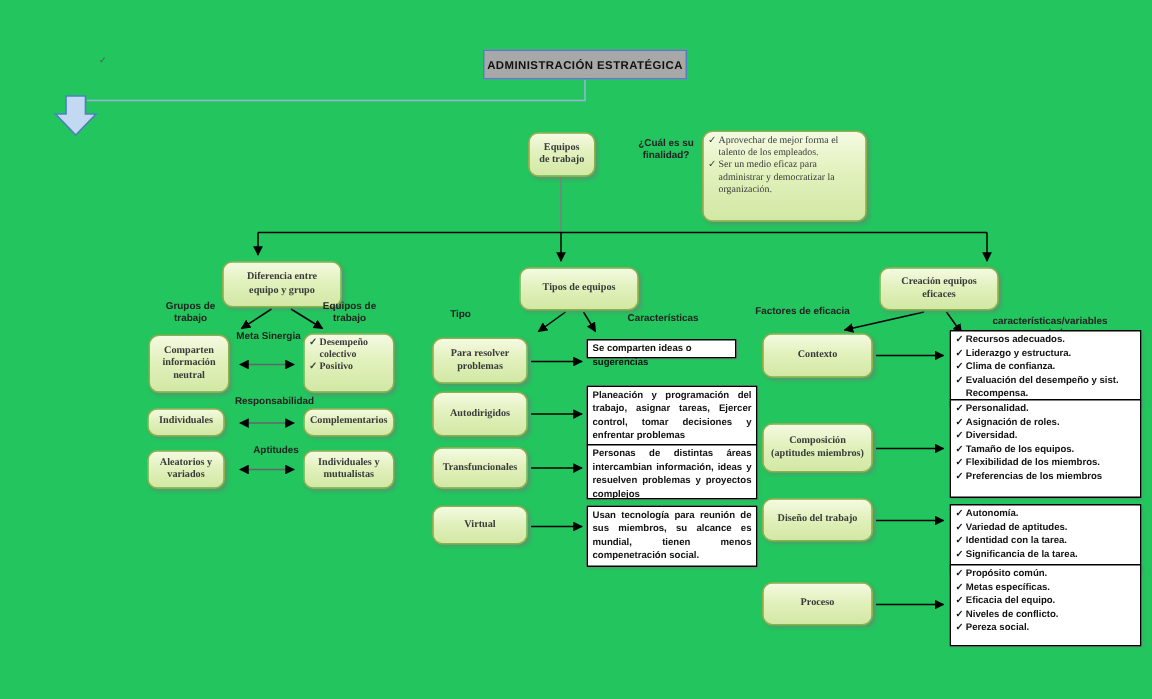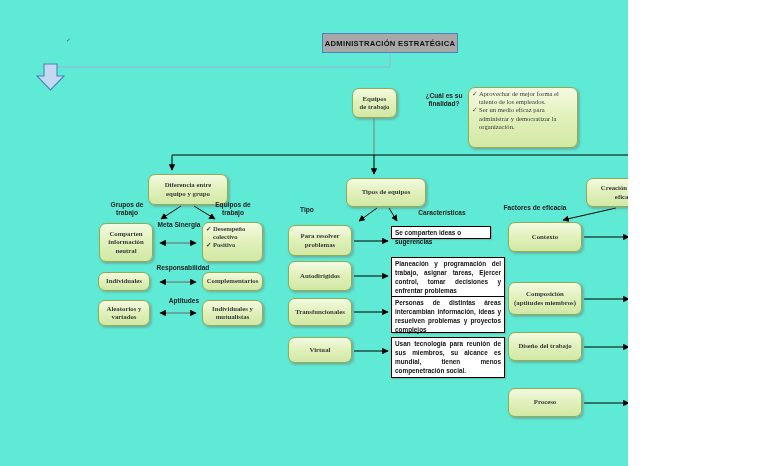--- a/index.html
+++ b/index.html
@@ -1,18 +1,18 @@
 <!DOCTYPE html>
 <html><head>
 <meta charset="utf-8">
 <style>
   * { margin:0; padding:0; box-sizing:border-box; }
   html,body { background:#ffffff; }
   body { font-family:"Liberation Sans", sans-serif; }
-  .canvas { position:relative; width:628px; height:466px; background:#5eead4; overflow:hidden; }
+  .canvas { position:relative; width:768px; height:466px; background:#22c55e; overflow:hidden; }
   svg.connectors { position:absolute; left:0; top:0; width:768px; height:466px; z-index:0; }
 
   .gbox {
     position:absolute; z-index:2;
     background:linear-gradient(180deg,#f4fae2 0%,#e2f1bd 45%,#d2e8a4 100%);
     border:1px solid #8fae4d; border-radius:7px;
     box-shadow:1.5px 1.5px 2px rgba(120,120,120,.45);
     display:flex; align-items:center; justify-content:center;
     text-align:center; font-family:"Liberation Serif", serif;
     font-weight:bold; font-size:6.8px; line-height:1.25; color:#3a3a3a;

